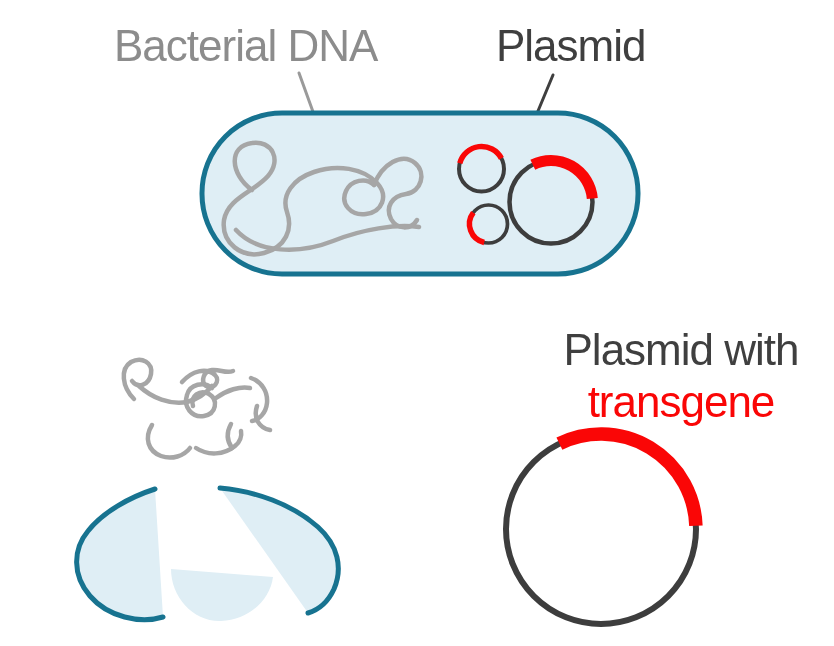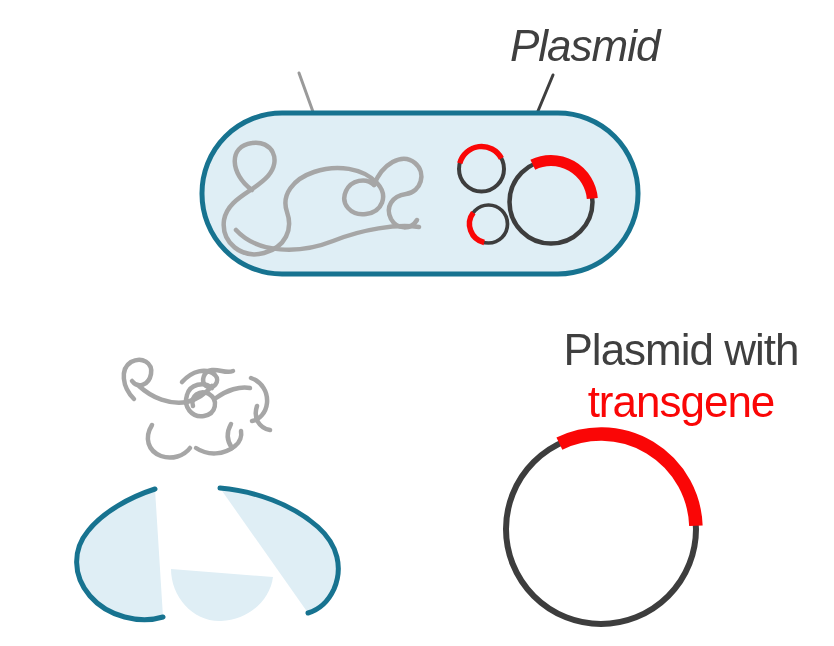--- a/index.html
+++ b/index.html
@@ -31,21 +31,21 @@
     font-size: 44px;
     letter-spacing: -1px;
     line-height: 44px;
     white-space: nowrap;
   }
   .lbl-gray { color: var(--label-gray); }
   .lbl-dark { color: var(--label-dark); }
   .lbl-red  { color: var(--transgene-red); }
 
   .label-bacterial-dna { left: 114px; top: 24px; }
-  .label-plasmid       { left: 510px; top: 24px; font-style: italic; }
+  .label-plasmid       { left: 496px; top: 24px; }
 
   .label-transgene-block {
     position: absolute;
     left: 506px; top: 324px; width: 350px;
     text-align: center;
   }
   .label-transgene-block .line { line-height: 52px; }
 </style>
 </head>
 <body>
@@ -114,20 +114,21 @@
 
       <path class="frag-fill" d="M171 569 L273 577 C270 600 249 620 221 621 C193 622 171 597 171 569 Z"></path>
     </g>
 
     <g>
       <circle cx="601" cy="529" r="95" class="ring" stroke-width="6"></circle>
       <path d="M559.4 443.6 A95 95 0 0 1 695.9 525.7" class="arc-red" stroke-width="13.5"></path>
     </g>
   </svg>
 
+  <div class="lbl lbl-gray label-bacterial-dna">Bacterial DNA</div>
 
   <div class="lbl lbl-dark label-plasmid">Plasmid</div>
 
   <div class="label-transgene-block">
     <div class="lbl lbl-dark line" style="position:static;">Plasmid with</div>
     <div class="lbl lbl-red line" style="position:static;">transgene</div>
   </div>
 
 </div>
 

